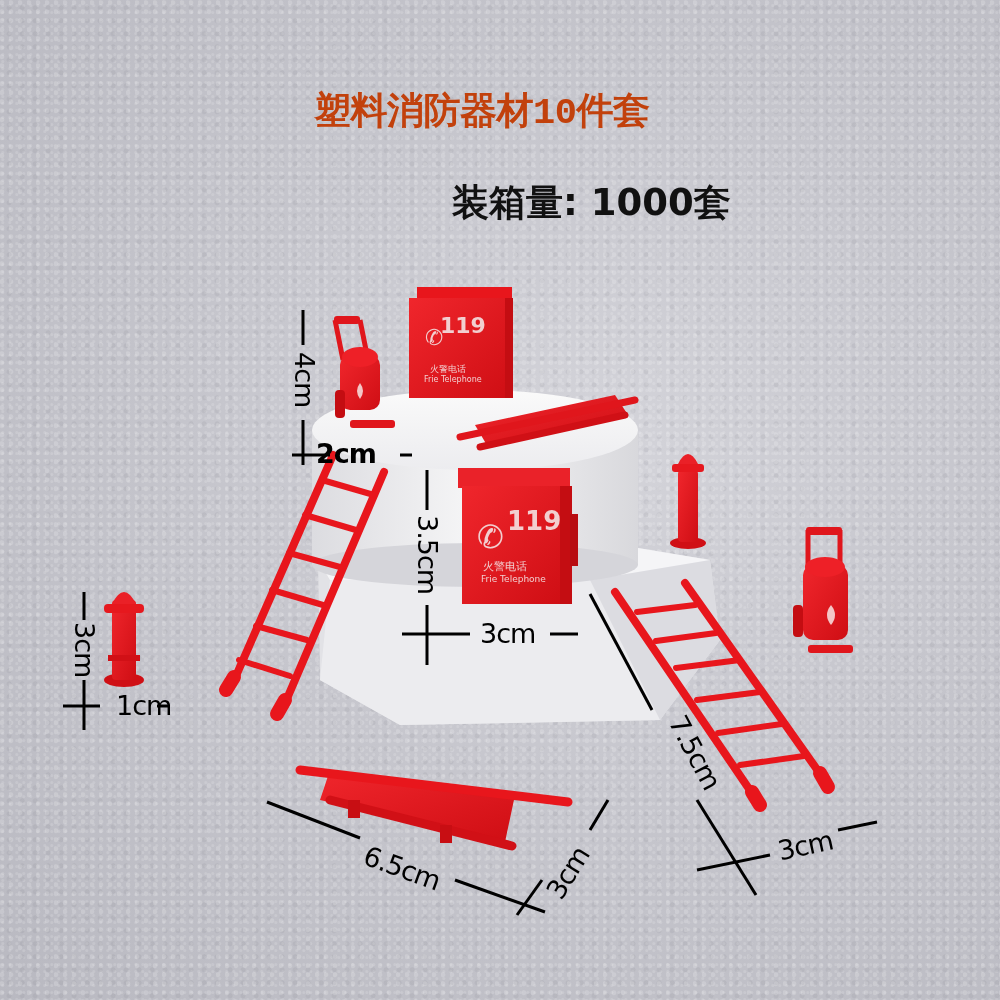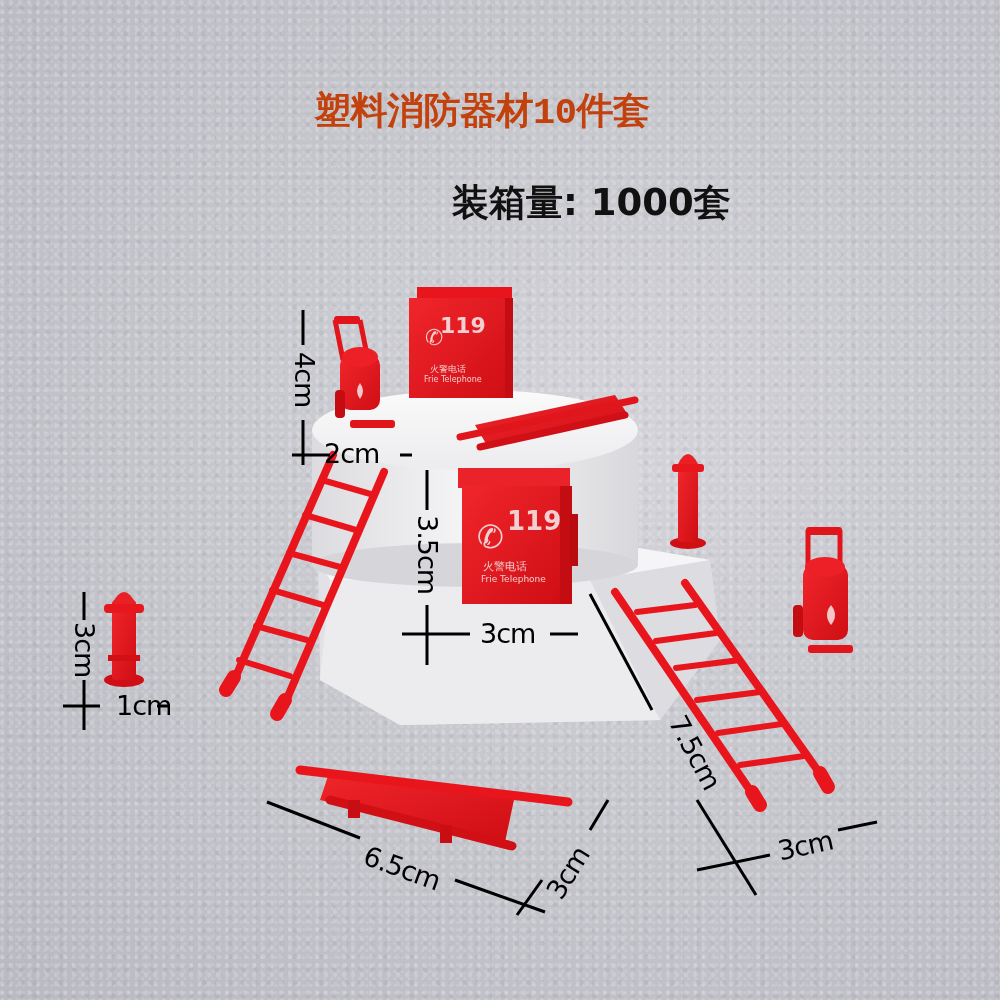--- a/index.html
+++ b/index.html
@@ -190,21 +190,21 @@
 
     <line x1="590" y1="594" x2="652" y2="710"></line>
     <line x1="697" y1="800" x2="756" y2="895"></line>
 
     <line x1="697" y1="870" x2="770" y2="855"></line>
     <line x1="838" y1="830" x2="877" y2="822"></line>
   </g>
 </svg>
 
 <div class="label" style="left:286px; top:352px; transform: rotate(90deg); transform-origin: 0 0; left:320px;">4cm</div>
-<div class="label" style="left:324px; top:438px;">2cm</div>
+<div class="label" style="left:316px; top:438px;font-weight:bold;">2cm</div>
 
 <div class="label" style="left:443px; top:515px; transform: rotate(90deg); transform-origin: 0 0;">3.5cm</div>
 <div class="label" style="left:480px; top:618px;">3cm</div>
 
 <div class="label" style="left:100px; top:622px; transform: rotate(90deg); transform-origin: 0 0;">3cm</div>
 <div class="label" style="left:116px; top:690px;">1cm</div>
 
 <div class="label" style="left:370px; top:840px; transform: rotate(20deg); transform-origin: 0 0;">6.5cm</div>
 <div class="label" style="left:540px; top:888px; transform: rotate(-58deg); transform-origin: 0 0;">3cm</div>
 

